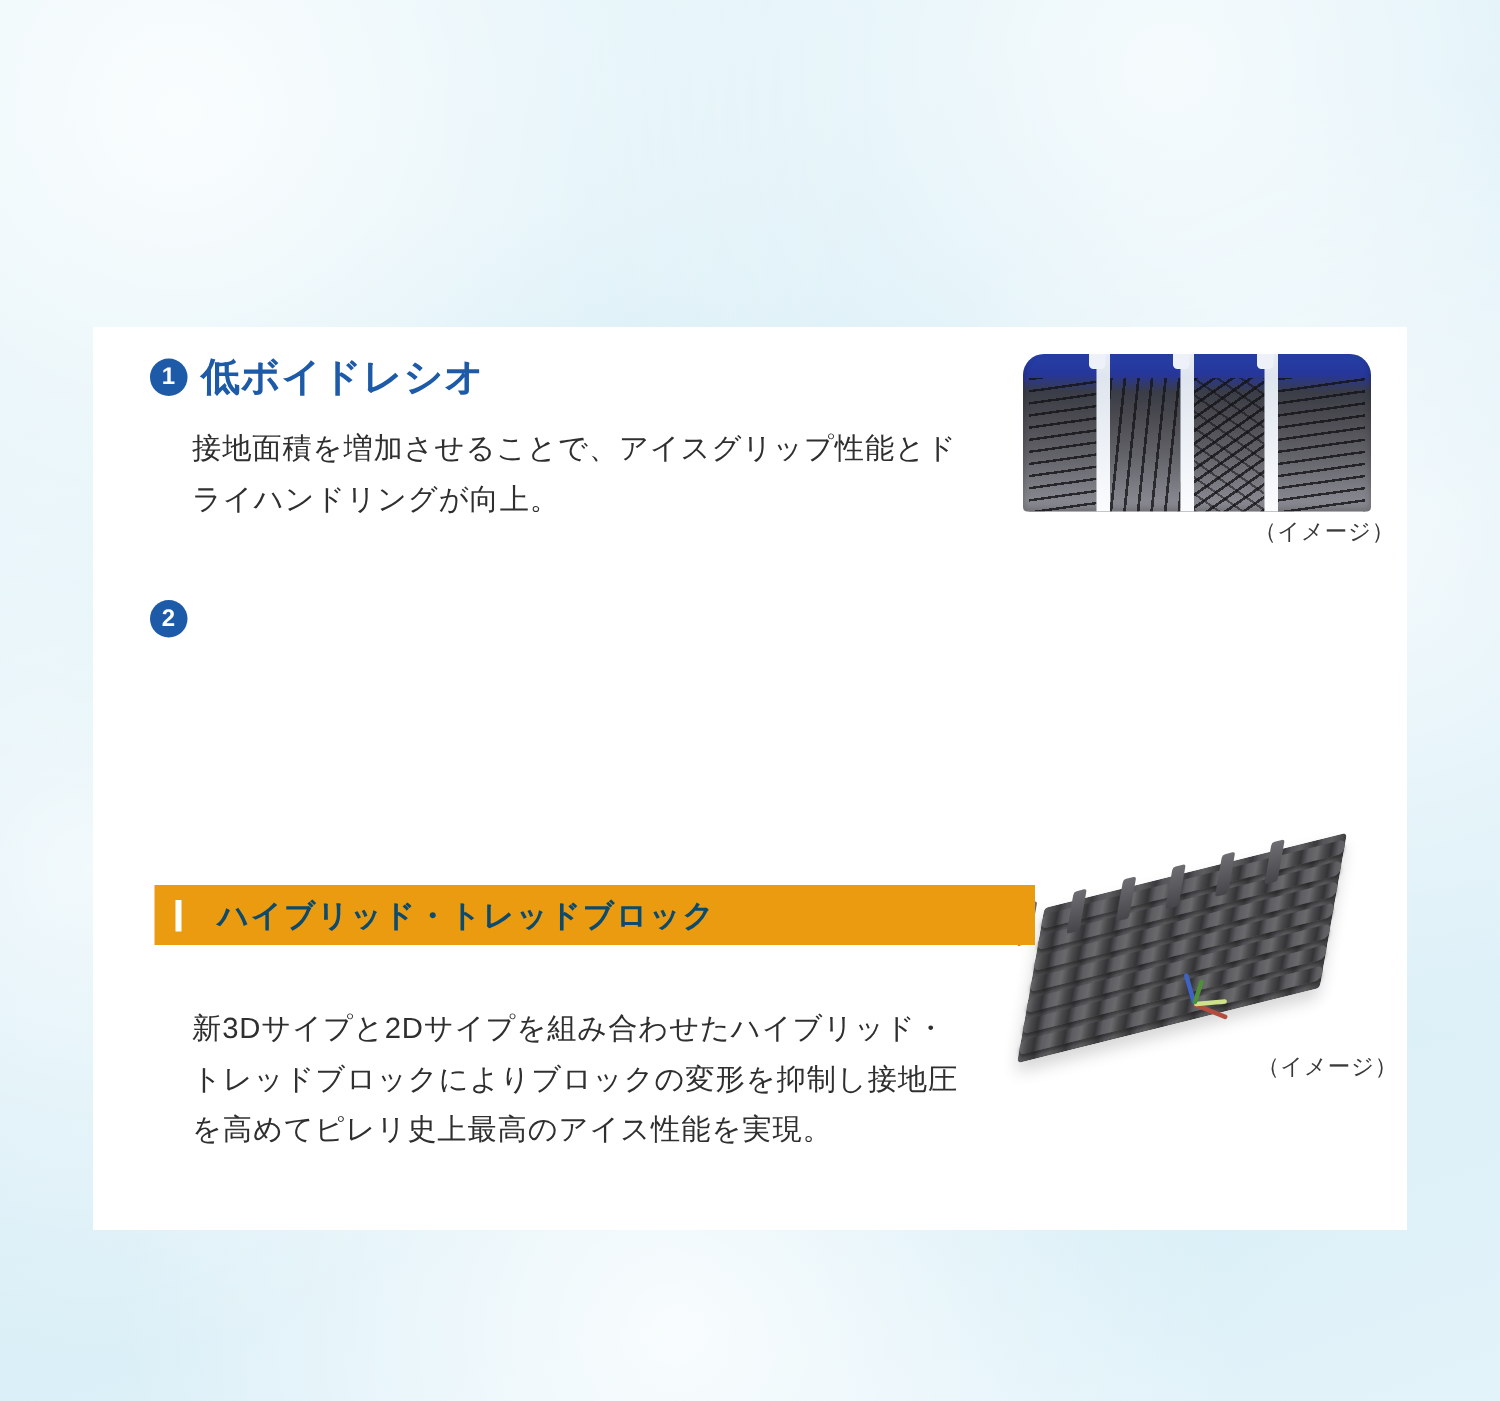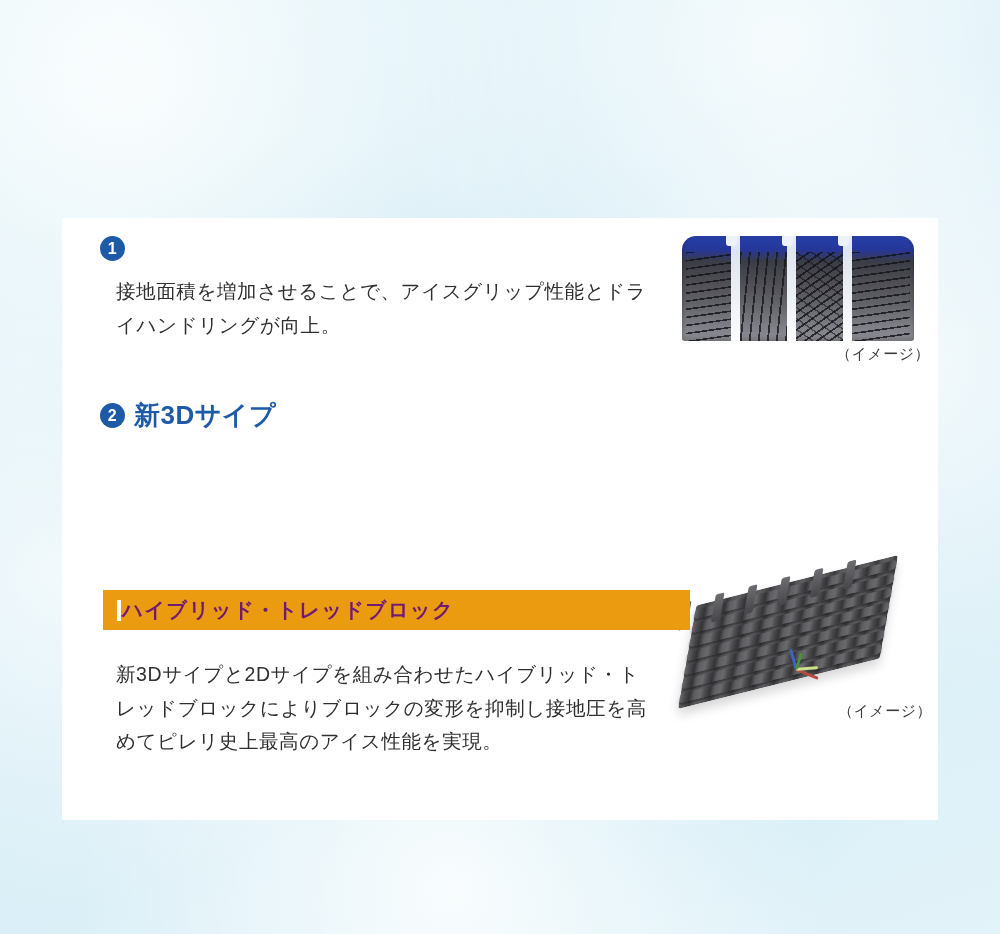--- a/index.html
+++ b/index.html
@@ -131,21 +131,21 @@
     font-weight: bold;
     line-height: 1;
     flex: none;
   }
 
   .feat-body {
     color: #2f2f2f;
     font-size: 19.5px;
     line-height: 1.72;
     letter-spacing: 0.6px;
-    margin: 4px;
+    margin: 16px;
     padding-left: 12px;
   }
 
   
   #orange-bar {
     position: absolute;
     left: 41px;
     top: 0;
     width: 587px;
     height: 40px;
@@ -154,25 +154,25 @@
     align-items: center;
   }
   #orange-accent {
     width: 4px;
     height: 21px;
     background: #ffffff;
     margin-left: 14px;
     flex: none;
   }
   #orange-title {
-    color: #701a75;
+    color: #0c4a6e;
     font-size: 20.5px;
     font-weight: bold;
     letter-spacing: 1.2px;
-    margin-left: 1px;
+    margin-left: 24px;
   }
 
   
   .fig {
     position: absolute;
     right: 0;
     font-family: Liberation Mono, monospace;
   }
   .fig-caption {
     font-size: 15px;
@@ -328,20 +328,21 @@
 
 <div id="page">
 
 
   <div id="card">
 
     <div class="feature" id="feature-1">
       <div class="feat-text">
         <div class="feat-heading">
           <span class="num-badge">1</span>
+          <span>低ボイドレシオ</span>
         </div>
         <p class="feat-body">接地面積を増加させることで、アイスグリップ性能とドライハンドリングが向上。</p>
       </div>
 
       <div class="fig" id="fig-tire">
         <div id="tire-photo">
           <div class="rib-tex" id="rib-a"></div>
           <div class="rib-tex" id="rib-b"></div>
           <div class="rib-tex" id="rib-c"></div>
           <div class="rib-tex" id="rib-d"></div>
@@ -353,21 +354,20 @@
           <div class="notch" id="notch-3"></div>
         </div>
         <div class="fig-caption cap-tire">（イメージ）</div>
       </div>
     </div>
 
     <div class="feature" id="feature-2">
       <div class="feat-text">
         <div class="feat-heading">
           <span class="num-badge">2</span>
-          <span>新3Dサイプ</span>
         </div>
       </div>
 
       <div class="fig" id="fig-sipe">
         <div id="sipe-stage">
           <div id="sipe-block">
             <div class="sipe-row" style="top:4px;"></div>
             <div class="sipe-row" style="top:17px;"></div>
             <div class="sipe-row" style="top:30px;"></div>
             <div class="sipe-row" style="top:43px;"></div>

